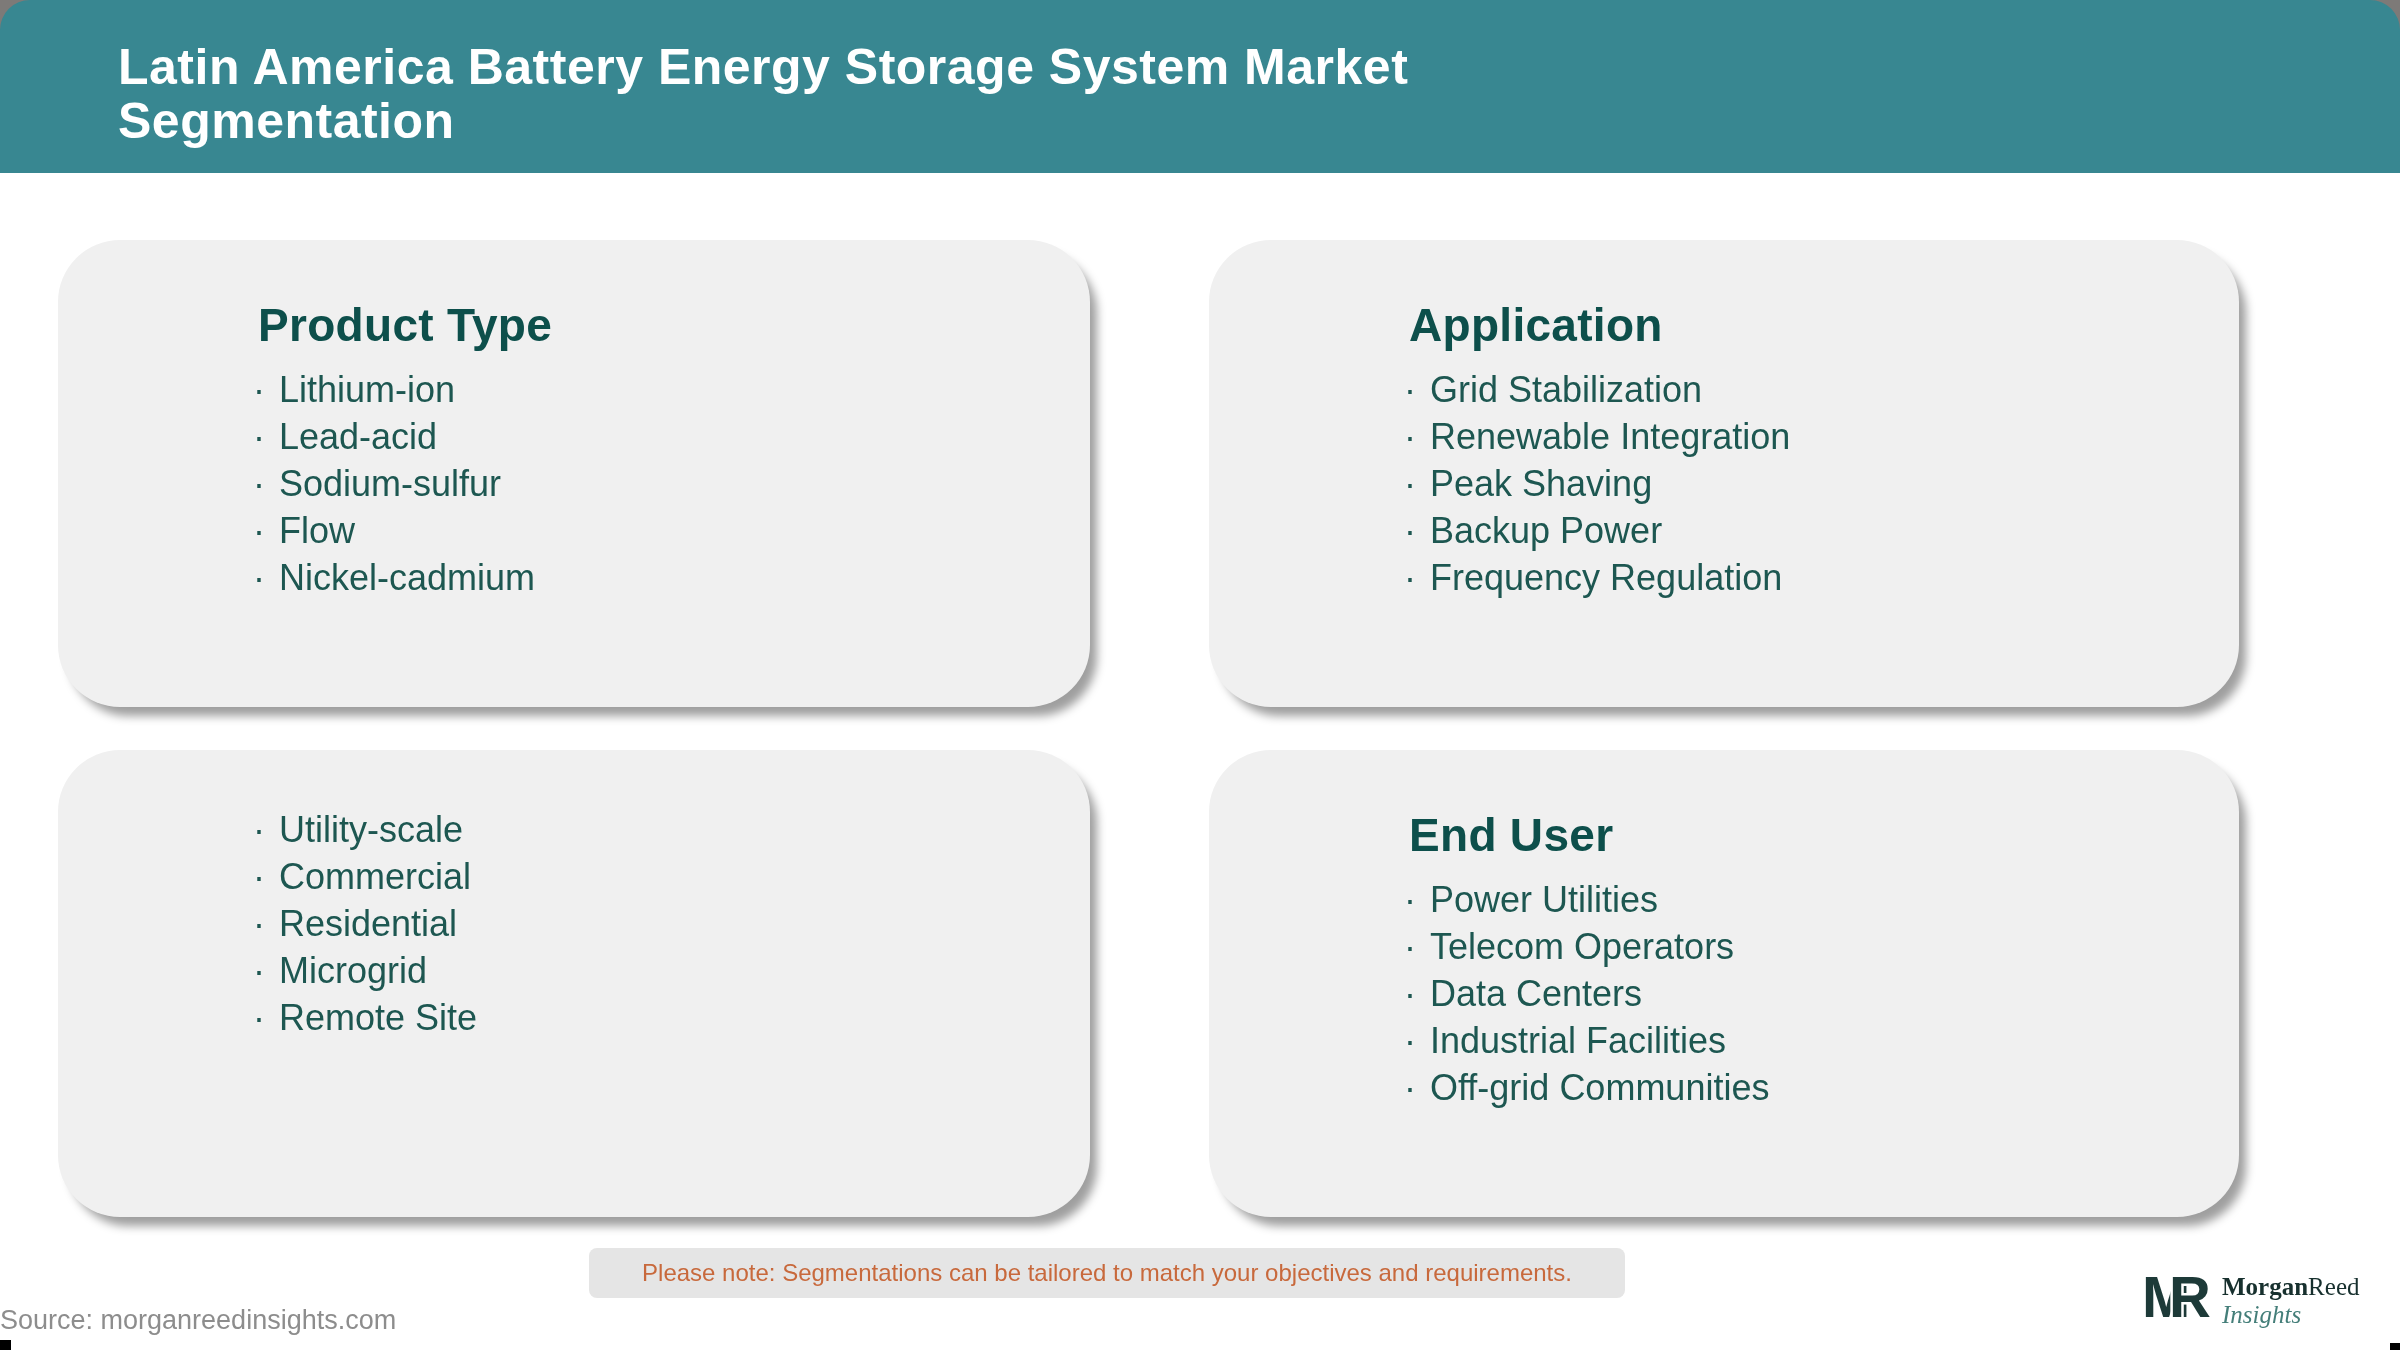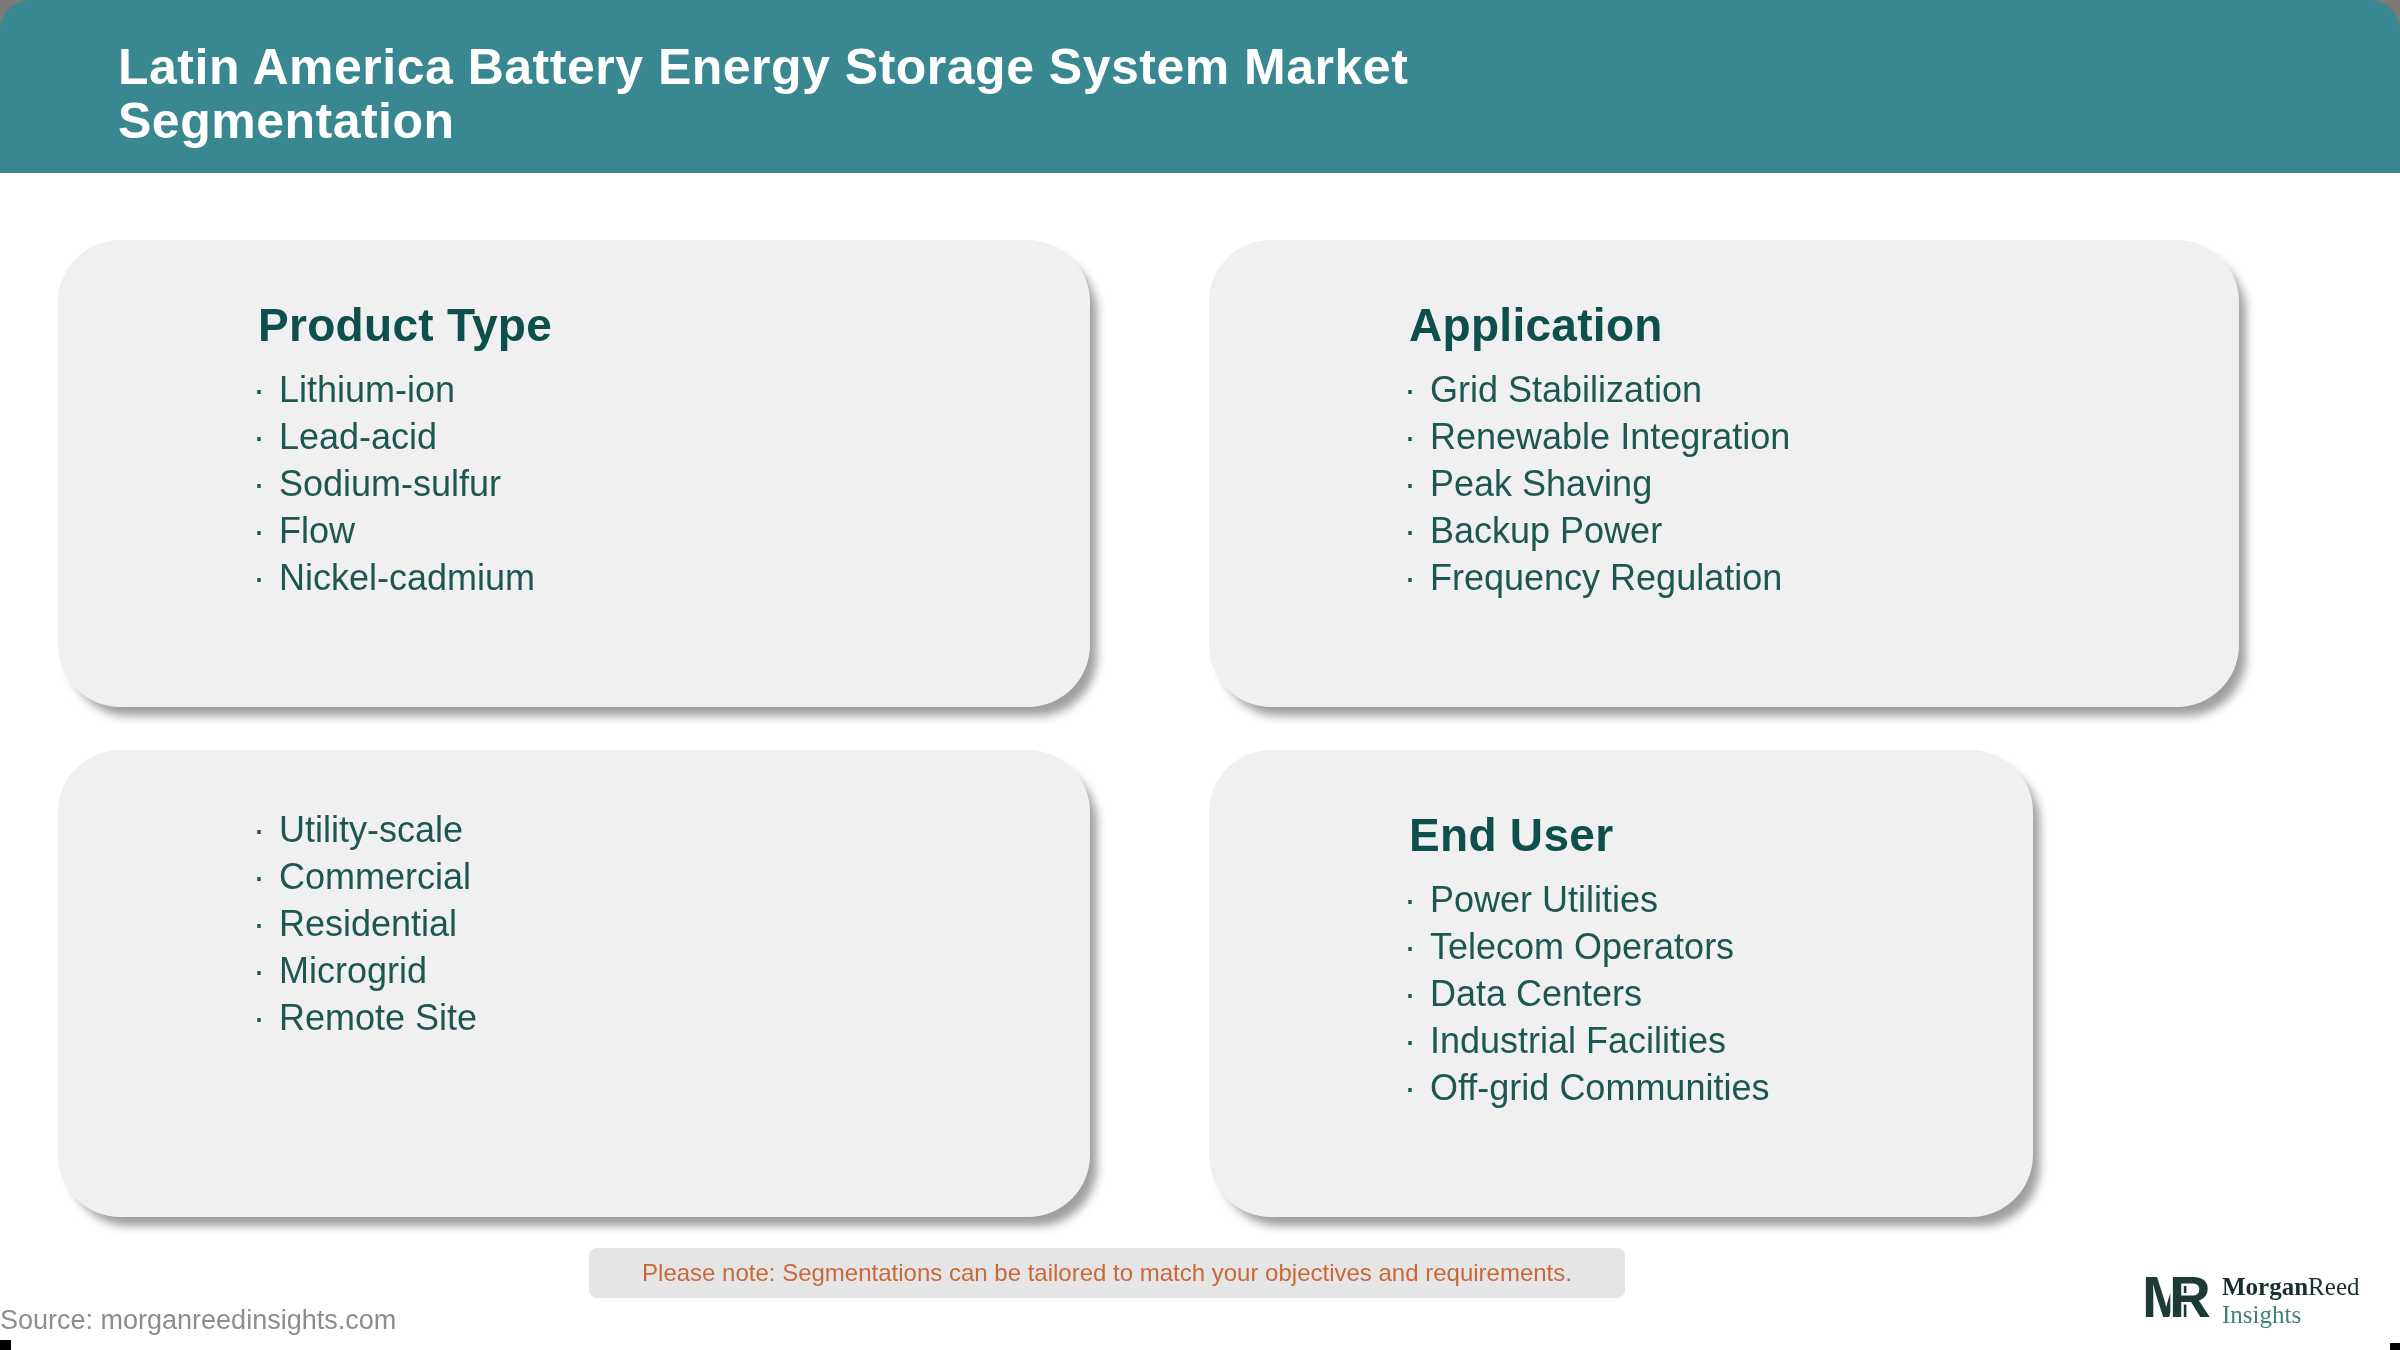--- a/index.html
+++ b/index.html
@@ -38,21 +38,21 @@
   
   .card {
     position: absolute;
     background: #f0f0f0;
     border-radius: 62px;
     box-shadow: 9px 11px 10px -2px rgba(0,0,0,0.38);
   }
   #card-product      { left: 58px;   top: 240px; width: 1032px; height: 467px; }
   #card-application  { left: 1209px; top: 240px; width: 1030px; height: 467px; }
   #card-installation { left: 58px;   top: 750px; width: 1032px; height: 467px; }
-  #card-enduser      { left: 1209px; top: 750px; width: 824px; height: 467px; }
+  #card-enduser      { left: 1209px; top: 750px; width: 1030px; height: 467px; }
 
   .card-inner { padding: 56px 40px 0 195px; }
   .card-title {
     margin: 0 0 12px 5px;
     font-size: 46px;
     line-height: 58px;
     font-weight: 700;
     letter-spacing: 0.3px;
     color: #0d4f4b;
   }
@@ -88,21 +88,21 @@
     position: absolute; left: 2142px; top: 1271px;
     display: flex; align-items: flex-start; gap: 12px;
   }
   .logo-text {
     font-family: "Liberation Serif", serif;
     line-height: 1.1;
     padding-top: 2px;
   }
   .logo-name { font-size: 25px; color: #17302e; font-weight: bold; }
   .logo-name .reg { font-weight: normal; }
-  .logo-sub  { font-size: 25px; color: #447e79; }
+  .logo-sub  { font-size: 25px; color: #447e79; font-style: italic; }
 
   
   .corner-bl { position: absolute; left: 0;  top: 1340px; width: 11px; height: 10px; background: #000; }
   .corner-br { position: absolute; right: 0; top: 1343px; width: 10px; height: 7px;  background: #000; }
 </style>
 </head>
 <body>
 
 <div class="header-bg"></div>
 <div class="header">

